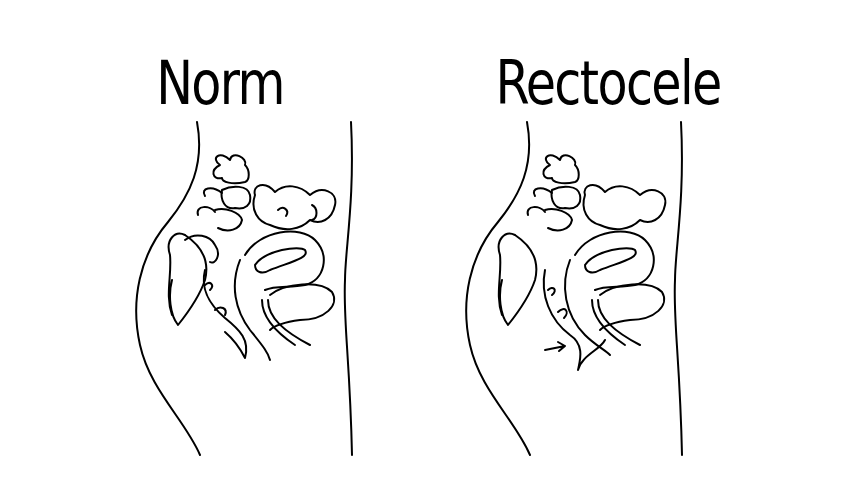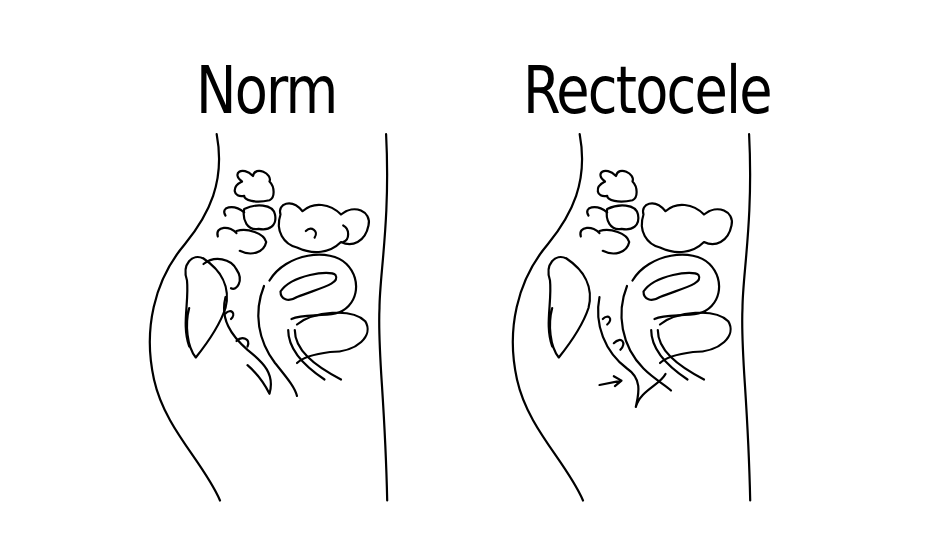--- a/index.html
+++ b/index.html
@@ -1,35 +1,35 @@
 <!DOCTYPE html>
 <html><head>
   <meta charset="utf-8">
   <style>
     html, body { margin: 0; padding: 0; background: #ffffff; }
     body { width: 861px; height: 500px; position: relative; overflow: hidden; font-family: "DejaVu Sans", sans-serif; }
     .panel { position: absolute; top: 0; width: 430px; height: 500px; }
-    .panel.left { left: 0; margin-left: 22px; }
+    .panel.left { left: 0; }
     .panel.right { left: 330px; }
     .title {
       position: absolute; top: 48px; left: 0; width: 100%;
       text-align: center; font-family: "DejaVu Sans", sans-serif;
       font-size: 60px; letter-spacing: -2px; color: #000;
       transform: scaleX(0.82); font-weight: normal;
     }
     svg { position: absolute; left: 0; top: 0; }
     svg path { fill: none; stroke: #000; stroke-width: 2; stroke-linecap: round; stroke-linejoin: round; }
   </style>
 </head>
 <body>
 
 <div class="panel left" style="left:0;">
   <div class="title" style="left:35px;width:370px;">Norm</div>
 </div>
-<div class="panel right" style="left:388px;">
+<div class="panel right" style="left:408px;">
   <div class="title" style="left:0;width:400px;">Rectocele</div>
 </div>
 
 <svg width="861" height="500" viewBox="0 0 861 500">
 
   <g>
     <path d="M197,122 C205,165 190,195 168,222 C140,255 130,300 140,345 C150,390 185,420 200,455"></path>
     <path d="M351,122 C355,200 345,250 345,280 C343,320 350,360 352,455"></path>
     <path d="M220,165 C210,158 220,150 230,160 C232,150 248,158 245,165 C250,170 250,180 245,182 C232,185 222,182 222,178 C212,180 210,170 220,165"></path>
     <path d="M222,190 C232,185 248,185 250,195 C252,205 245,210 235,208 C225,210 220,200 222,190"></path>

